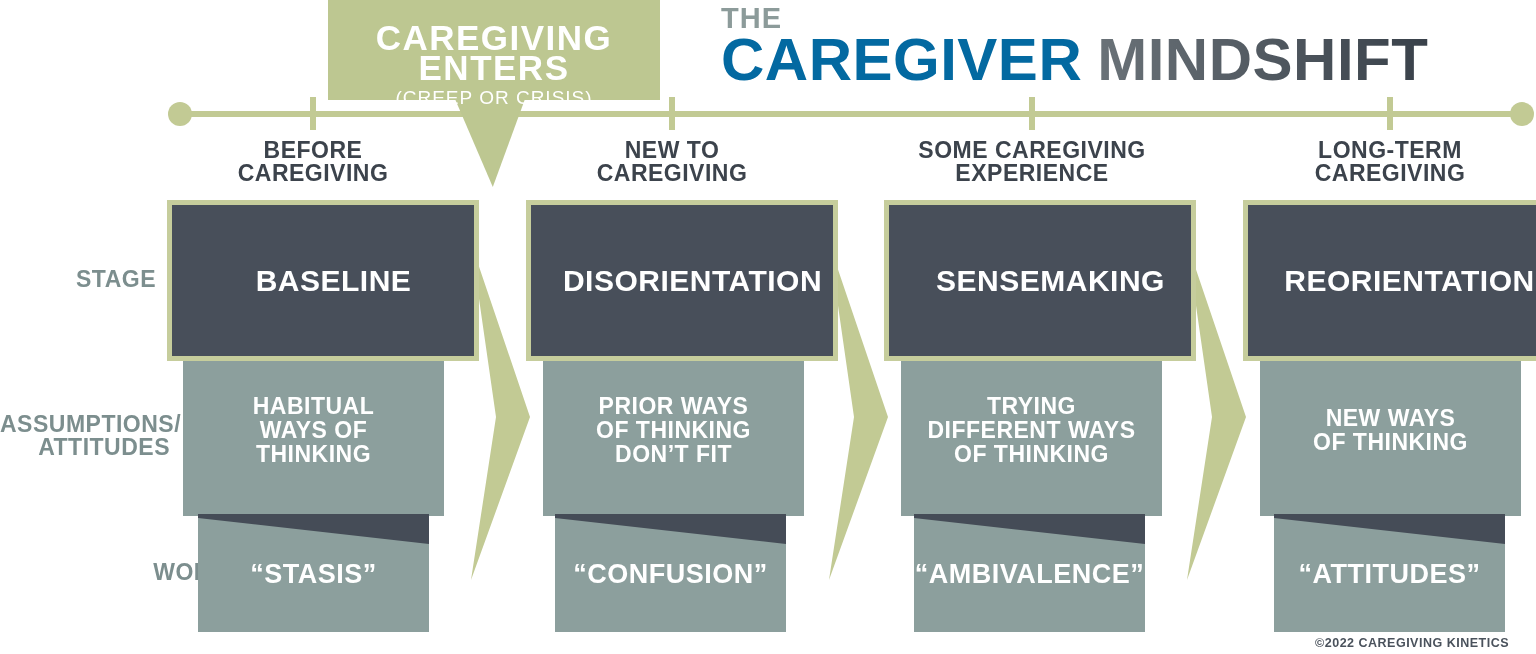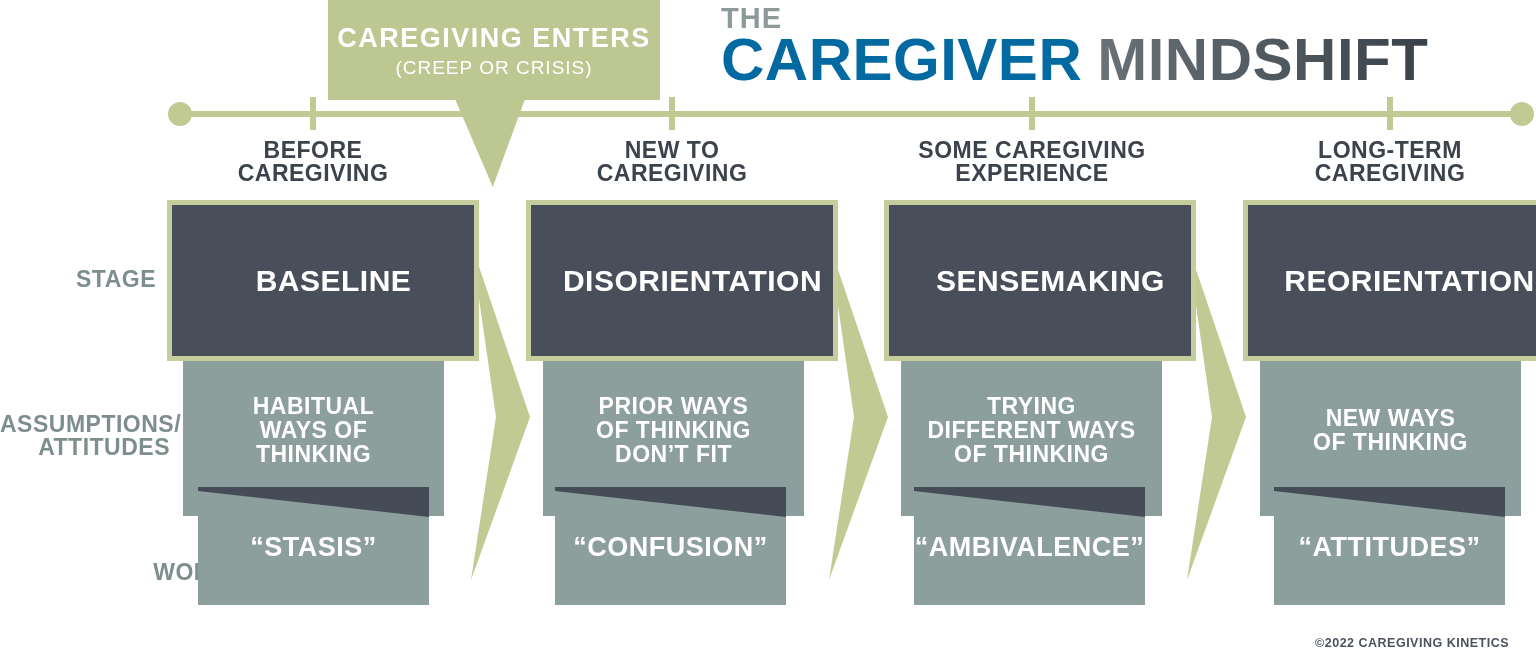--- a/index.html
+++ b/index.html
@@ -8,21 +8,21 @@
     font-family:"Liberation Sans","DejaVu Sans",sans-serif;
   }
   
   .tl-line{position:absolute;left:180px;top:111px;width:1342px;height:6px;background:#C2CA94;}
   .tl-dot{position:absolute;top:102px;width:24px;height:24px;border-radius:50%;background:#C2CA94;}
   .tl-dot.left{left:168px;}
   .tl-dot.right{left:1510px;}
   .tl-tick{position:absolute;top:97px;width:6px;height:33px;background:#C2CA94;}
   
   .badge{position:absolute;left:328px;top:0;width:332px;height:100px;background:#BDC791;color:#fff;text-align:center;z-index:3;}
-  .badge-title{margin-top:23px;font-size:27px;font-weight:bold;letter-spacing:1.5px;line-height:30px;}
+  .badge-title{margin-top:23px;font-size:35px;font-weight:bold;letter-spacing:1.5px;line-height:30px;}
   .badge-sub{font-size:19px;font-weight:normal;letter-spacing:1px;margin-top:4px;}
   .badge-pointer{position:absolute;left:455px;top:99px;width:70px;height:88px;background:#BDC791;
     clip-path:polygon(0 0,100% 0,54% 100%);z-index:2;}
   
   .title{position:absolute;left:721px;top:5px;line-height:1;white-space:nowrap;}
   .title-the{font-size:29px;font-weight:bold;color:#8C9B9A;letter-spacing:1px;line-height:27px;}
   .title-main{font-size:60px;font-weight:bold;letter-spacing:0.5px;line-height:56px;margin-top:0px;}
   .t-light{color:#0369a1;}
   .t-dark{margin-left:15px;color:#4A525A;background:linear-gradient(90deg,#6A7278,#39414A);
     -webkit-background-clip:text;background-clip:text;-webkit-text-fill-color:transparent;}
@@ -41,21 +41,21 @@
     border:5px solid #C6CD9C;display:flex;align-items:center;justify-content:center;z-index:2;padding-left:21px;}
   .stage-text{color:#fff;font-weight:bold;font-size:30px;letter-spacing:0.5px;}
   .c1{left:167px}.c2{left:526px}.c3{left:884px}.c4{left:1243px}
   
   .assumbox{position:absolute;top:361px;width:261px;height:155px;background:#8C9F9D;
     display:flex;flex-direction:column;align-items:center;justify-content:center;
     color:#fff;font-weight:bold;font-size:23px;line-height:24px;letter-spacing:0.5px;text-align:center;
     padding-bottom:18px;box-sizing:border-box;z-index:1;}
   .a1{left:183px}.a2{left:543px}.a3{left:901px}.a4{left:1260px}
   
-  .wordbox{position:absolute;top:487px;width:231px;height:118px;background:#8C9F9D;z-index:1;}
+  .wordbox{position:absolute;top:514px;width:231px;height:118px;background:#8C9F9D;z-index:1;}
   .wedge{position:absolute;top:0;left:0;right:0;height:30px;background:#454C57;
     clip-path:polygon(0 0,100% 0,100% 100%,0 13%);}
   .word-text{position:absolute;top:32px;left:0;right:0;height:56px;display:flex;align-items:center;
     justify-content:center;color:#fff;font-weight:bold;font-size:27px;letter-spacing:0.5px;}
   .w1{left:198px}.w2{left:555px}.w3{left:914px}.w4{left:1274px}
   
   .arrows{position:absolute;left:0;top:0;pointer-events:none;z-index:0;}
   
   .copyright{position:absolute;right:27px;top:636px;font-size:12.5px;font-weight:bold;
     color:#4A525C;letter-spacing:0.5px;}

